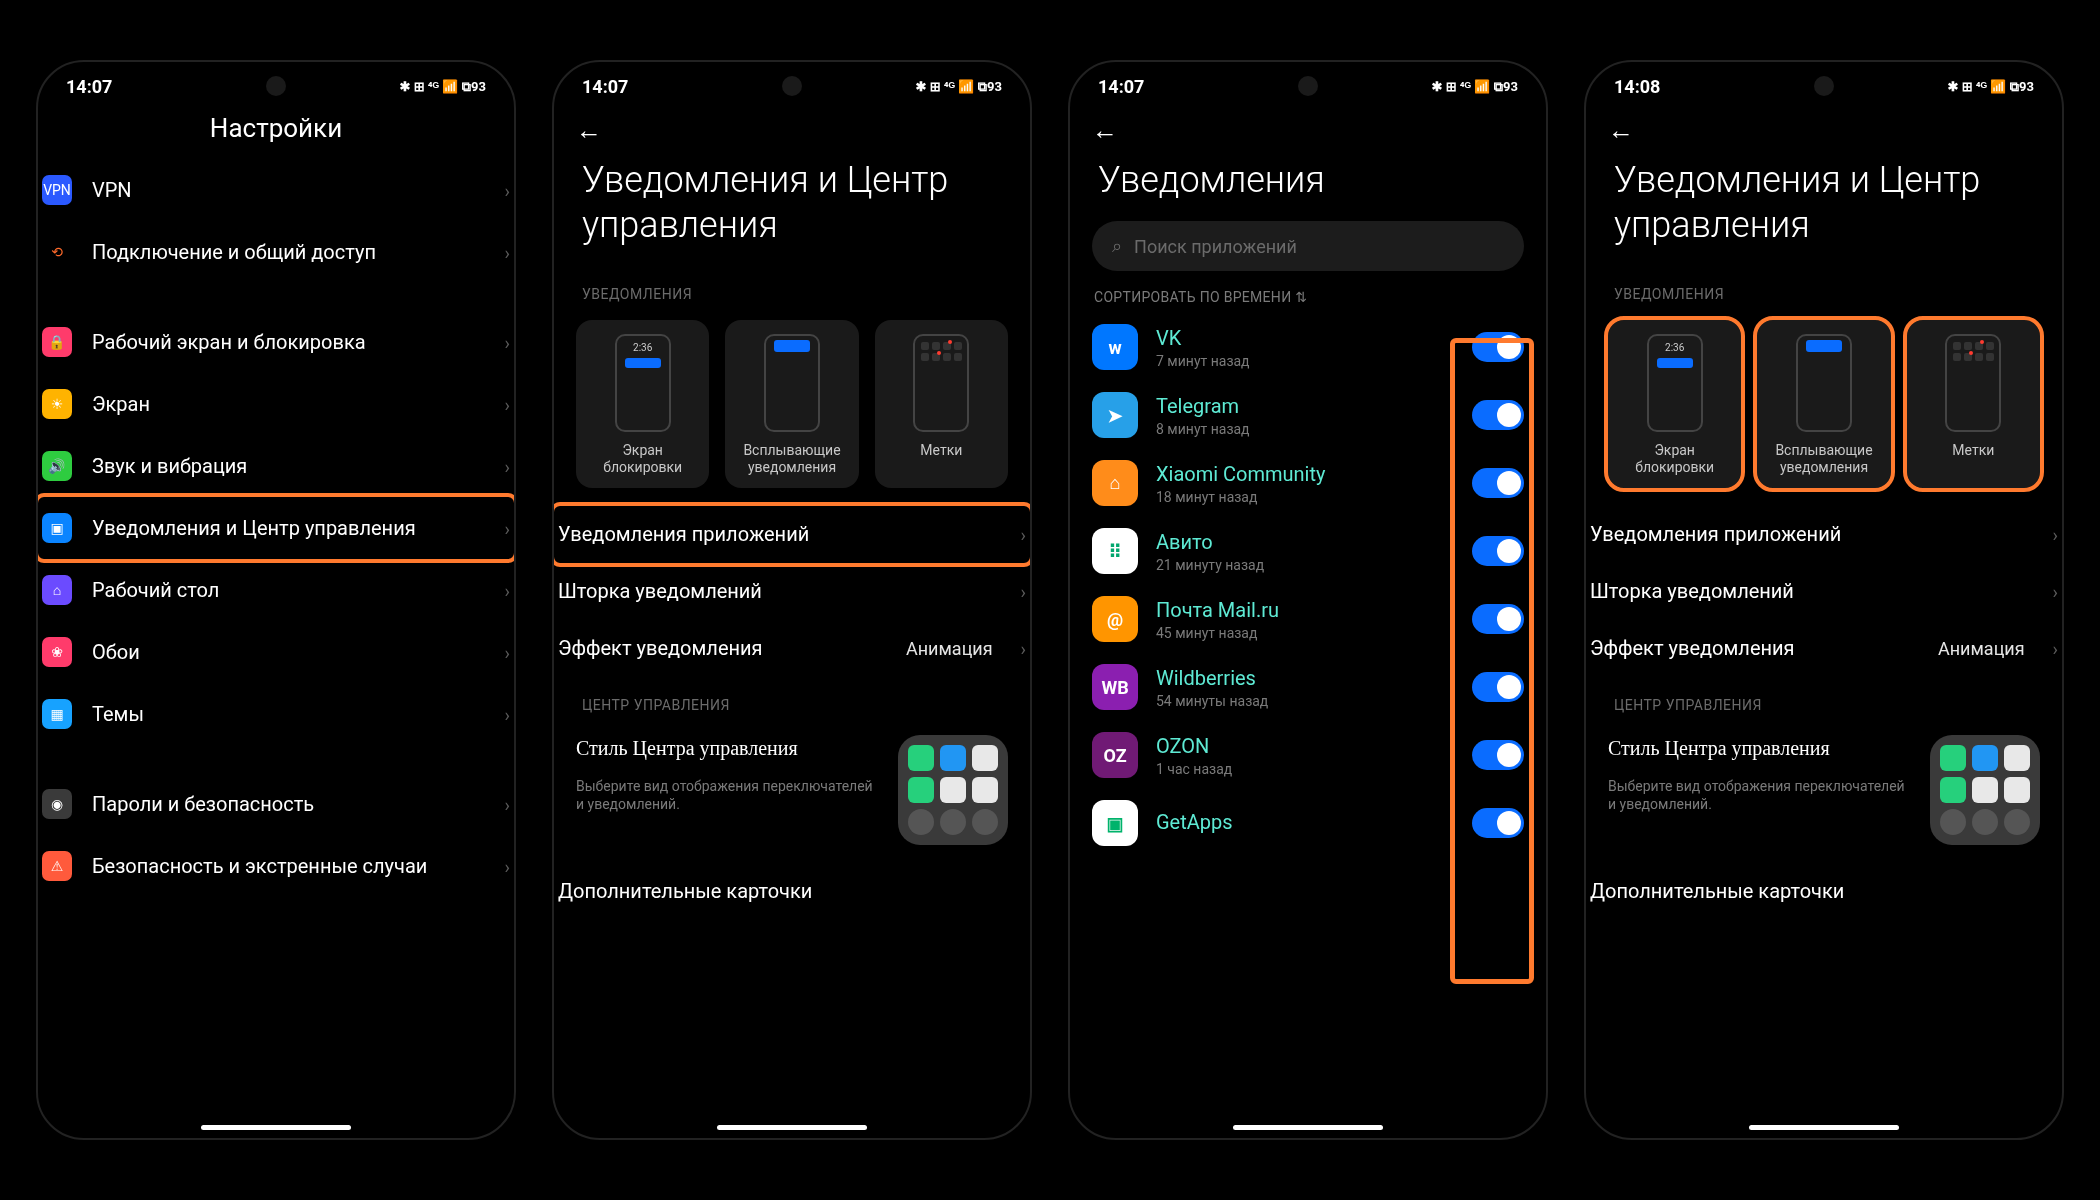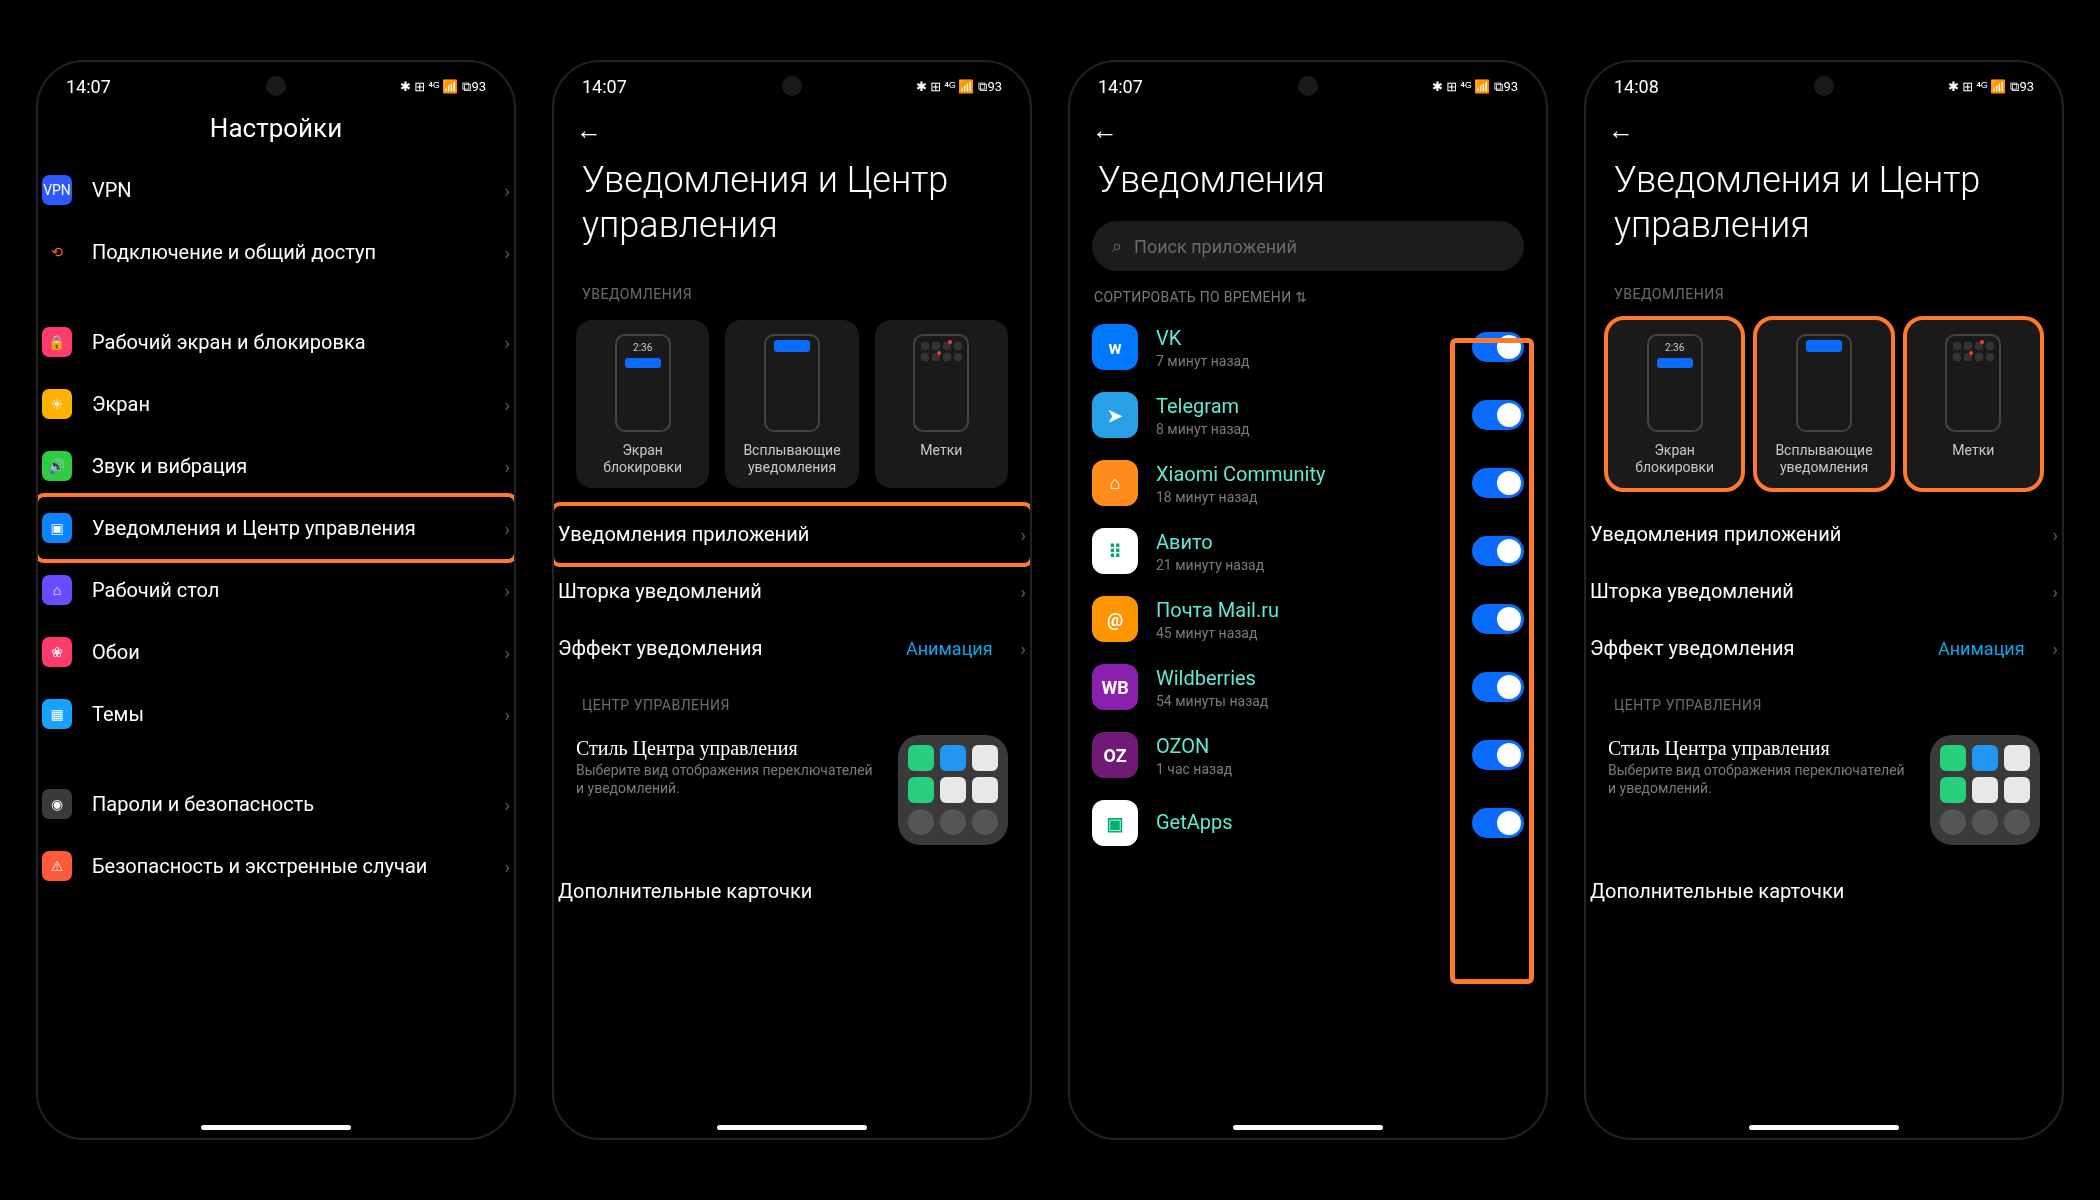--- a/index.html
+++ b/index.html
@@ -34,21 +34,21 @@
     background: #1a1a1a;
     border-radius: 50%;
   }
   .status-bar {
     display: flex;
     justify-content: space-between;
     align-items: center;
     padding: 14px 28px 6px;
     font-size: 18px;
     color: #fff;
-    font-weight: 400;
+    font-weight: 700;
   }
   .status-icons {
     display: flex;
     gap: 4px;
     align-items: center;
     font-size: 13px;
   }
   .screen-title {
     color: #fff;
     font-size: 26px;
@@ -97,21 +97,21 @@
     flex: 1;
     color: #fff;
     font-size: 20px;
     line-height: 1.25;
   }
   .list-row .chev {
     color: #5a5a5a;
     font-size: 18px;
   }
   .list-row .value {
-    color: #0ea5e9;
+    color: #e5e5e5;
     font-size: 18px;
     margin-right: 8px;
   }
   .highlight {
     outline: 4px solid #ff7a2e;
     border-radius: 6px;
   }
   .tiles {
     display: flex;
     gap: 16px;
@@ -275,21 +275,21 @@
     position: absolute;
     right: 12px;
     width: 74px;
     border: 5px solid #ff7a2e;
     border-radius: 6px;
     pointer-events: none;
   }
   .cc-row { display:flex; align-items:flex-start; padding:12px 22px; gap:16px;}
   .cc-row .cc-text { flex:1; }
   .cc-row .cc-title { color:#fff; font-size:20px; line-height:1.3;font-family:Liberation Serif, serif;}
-  .cc-row .cc-desc { color:#7a7a7a; font-size:14px; margin-top:0; line-height:1.3;}
+  .cc-row .cc-desc { color:#7a7a7a; font-size:14px; margin-top:16px; line-height:1.3;}
   .divider { height: 28px; }
 </style>
 </head>
 <body>
 
 <div class="phone">
   <div class="notch"></div>
   <div class="status-bar">
     <span>14:07</span>
     <span class="status-icons">✱ ⊞ ⁴ᴳ 📶 ⧉93</span>

